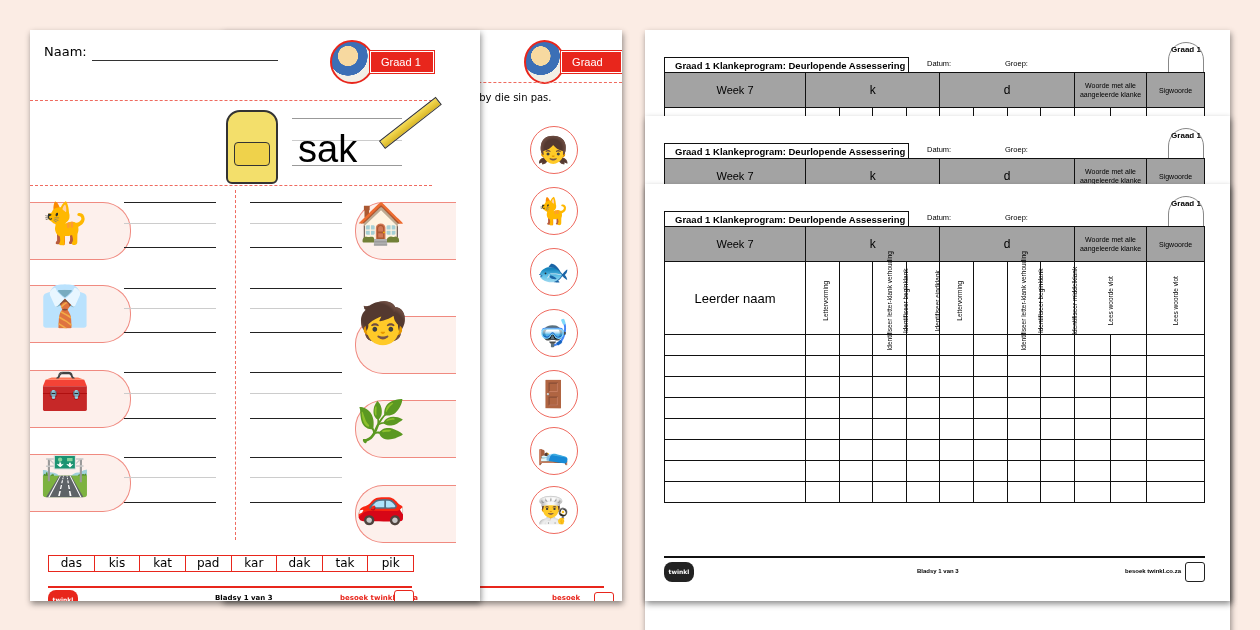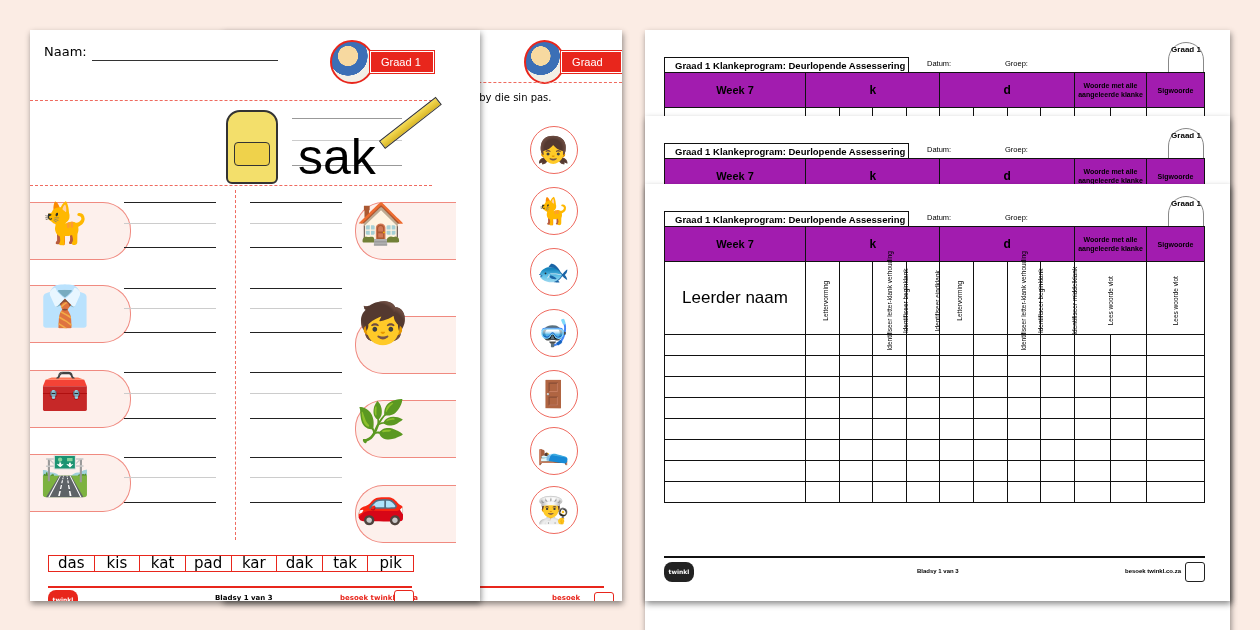--- a/index.html
+++ b/index.html
@@ -10,56 +10,56 @@
   #ws2{left:222px;top:30px;width:400px;height:571px}
   #ws1{left:30px;top:30px;width:450px;height:571px}
   .badge{position:absolute;display:flex;align-items:center}
   .badge .face{width:44px;height:44px;border-radius:50%;border:2px solid #e8261c;background:radial-gradient(circle at 40% 35%,#f7d9a0 0 28%,#3b6fb6 29% 55%,#f2efe6 56%);box-sizing:border-box}
   .badge .lbl{background:#e8261c;color:#fff;font-family:"Liberation Sans",sans-serif;font-size:11px;padding:3px 12px 3px 10px;margin-left:-4px;height:14px;line-height:14px;border:1px solid #fff;outline:1px solid #e8261c}
   .wavy{position:absolute;height:0;border-top:1.5px dashed #ef6a5f}
   .naam{position:absolute;left:14px;top:14px;font-size:13px;font-family:"DejaVu Sans",sans-serif}
   .naam-line{position:absolute;left:62px;top:30px;width:186px;border-top:1px solid #333}
   .title{position:absolute;left:14px;top:40px;font-size:20px;color:#e8261c;font-family:"DejaVu Sans",sans-serif}
   .instr{position:absolute;left:16px;top:92px;font-size:10px;line-height:14px;width:175px}
-  .sak{position:absolute;left:268px;top:98px;font-size:50px;font-family:"Liberation Sans",sans-serif;letter-spacing:0}
+  .sak{position:absolute;left:268px;top:98px;font-size:38px;font-family:"Liberation Sans",sans-serif;letter-spacing:0}
   .guides{position:absolute;left:262px;width:110px;border-top:1px solid #999}
   .pencil{position:absolute;left:352px;top:110px;width:70px;height:8px;background:linear-gradient(#f6dc55,#d9b626);transform:rotate(-38deg);transform-origin:left center;border:1px solid #333}
   .bag{position:absolute;left:196px;top:80px;width:48px;height:70px;background:#f3df6b;border:2px solid #333;border-radius:14px 14px 6px 6px}
   .bag:after{content:"";position:absolute;left:6px;top:30px;width:34px;height:22px;border:1.5px solid #333;border-radius:4px;background:#efd24b}
   .pill{position:absolute;width:100px;height:56px;border:1.5px solid #f08a80;background:#fdf0ec;border-radius:0 28px 28px 0;border-left:none}
   .pill.r{border-radius:28px 0 0 28px;border-left:1.5px solid #f08a80;border-right:none}
   .pic{position:absolute;width:62px;height:62px;display:flex;align-items:center;justify-content:center;font-size:40px}
   .wl{position:absolute;width:92px;border-top:1px solid #222}
   .wl.g{border-top:1px solid #ccc}
   .divider{position:absolute;left:205px;top:160px;height:350px;border-left:1.5px dashed #ef6a5f}
   .wordbank{position:absolute;left:18px;top:525px;width:364px;height:15px;display:flex;border:1.5px solid #e8261c}
-  .wordbank div{flex:1;border-right:1.5px solid #e8261c;font-size:15px;text-align:center;line-height:15px}
+  .wordbank div{flex:1;border-right:1.5px solid #e8261c;font-size:12px;text-align:center;line-height:15px}
   .wordbank div:last-child{border-right:none}
   .foot-line{position:absolute;left:18px;width:364px;top:556px;border-top:2px solid #e8261c}
   .foot{position:absolute;top:564px;font-size:7px;font-weight:bold}
   .logo{position:absolute;width:30px;height:20px;border-radius:8px;background:#e8261c;color:#fff;font-size:6px;font-weight:bold;text-align:center;line-height:20px}
   .logo.sq{width:18px;height:18px;border-radius:3px;background:#fff;border:1px solid #e8261c;color:#e8261c;line-height:18px}
   .circ{position:absolute;left:308px;width:46px;height:46px;border-radius:50%;border:1.5px solid #ef6a5f;display:flex;align-items:center;justify-content:center;font-size:26px;background:#fff}
   
   .ap{left:645px;width:585px;height:571px}
   #ap3{top:30px}
   #ap2{top:116px}
   #ap1{top:184px;height:417px}
   .tab-title{position:absolute;left:19px;top:27px;width:245px;height:15px;border:1px solid #111;border-bottom:none;font-family:"Liberation Sans",sans-serif;font-weight:bold;font-size:9.5px;line-height:15px;padding-left:10px;box-sizing:border-box}
   .meta{position:absolute;top:29px;font-family:"Liberation Sans",sans-serif;font-size:7.5px}
   .g1{position:absolute;right:26px;top:12px;width:34px;height:34px;border:1px solid #888;border-radius:50% 50% 0 0;font-family:"Liberation Sans",sans-serif;font-size:8px;font-weight:bold;text-align:center;line-height:14px}
   table.at{position:absolute;left:19px;top:42px;border-collapse:collapse;width:541px;table-layout:fixed;font-family:"Liberation Sans",sans-serif}
   table.at td,table.at th{border:1.5px solid #111;padding:0;text-align:center;vertical-align:middle}
-  table.at thead tr.h1 th{background:#a21caf;height:34px;font-weight:bold}
+  table.at thead tr.h1 th{background:#a3a3a3;height:34px;font-weight:normal}
   .h1 .wk{font-size:11px}
   .h1 .big{font-size:12px}
   .h1 .sm{font-size:7px;line-height:9px}
   tr.h2 th{height:72px;font-weight:normal}
   .vt{display:inline-block;transform:rotate(-90deg);white-space:nowrap;font-size:6.5px;line-height:7.5px}
-  .ln{font-size:17px}
+  .ln{font-size:13px}
   tbody td{height:20px}
   .afoot-line{position:absolute;left:19px;width:541px;border-top:2px solid #111}
   .afoot{position:absolute;font-family:"Liberation Sans",sans-serif;font-size:6px;font-weight:bold}
   .blogo{position:absolute;width:30px;height:20px;border-radius:8px;background:#222;color:#fff;font-size:6px;font-weight:bold;text-align:center;line-height:20px}
   .blogo.sq{width:18px;height:18px;border-radius:3px;background:#fff;border:1px solid #222;color:#222;line-height:18px}
 </style>
 </head>
 <body>
 
 <div class="page ap" id="ap3">

